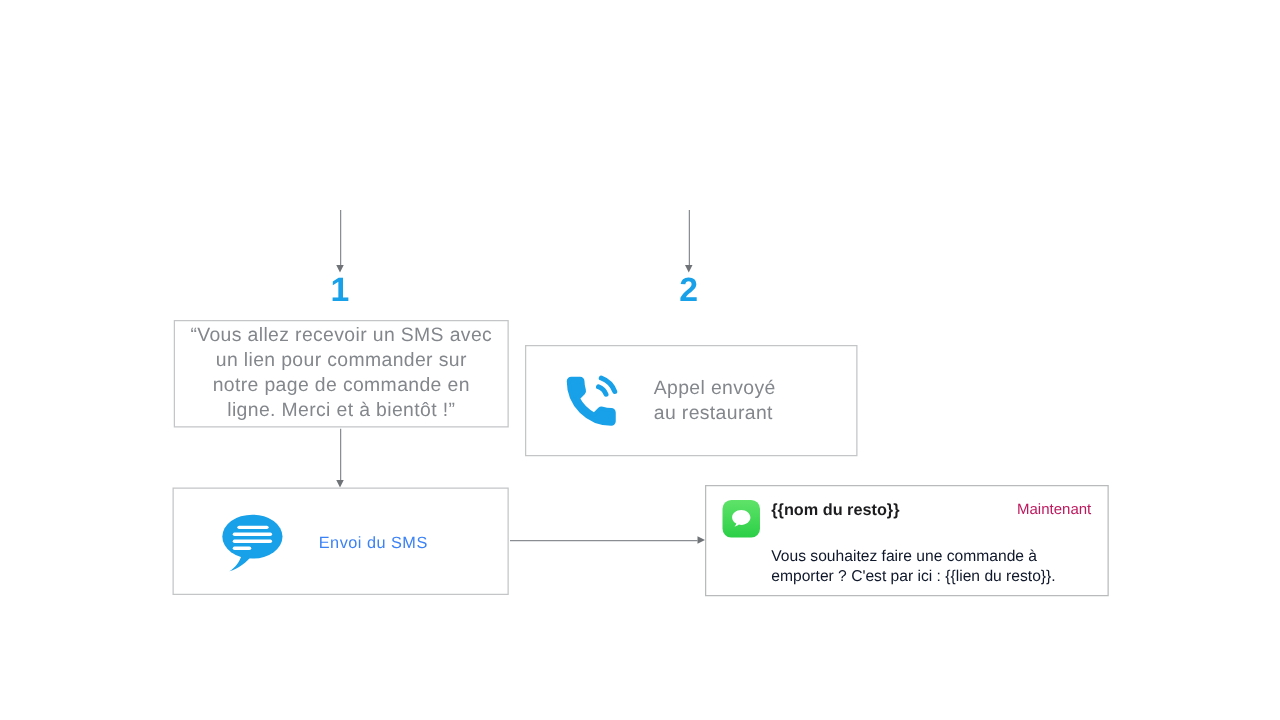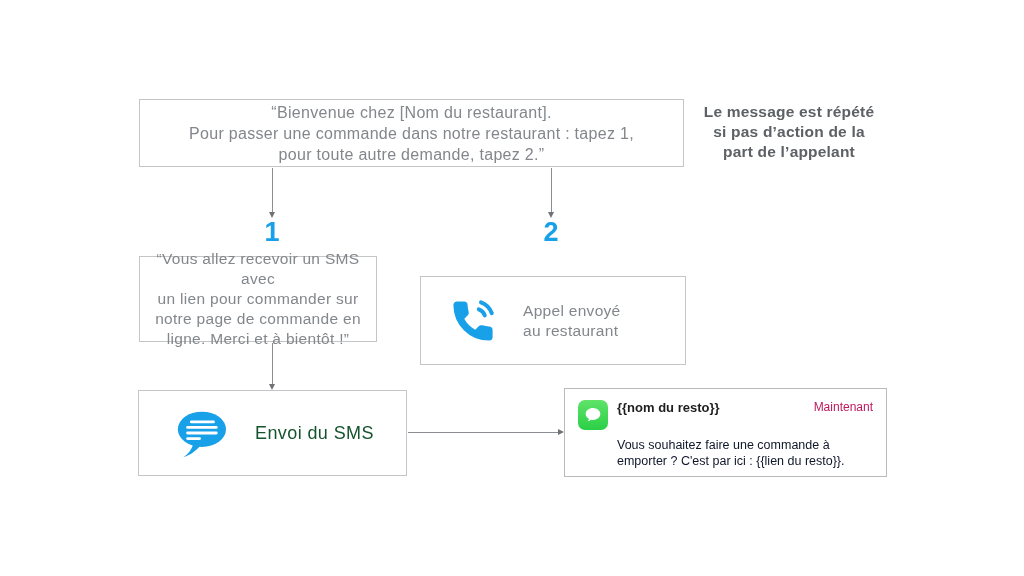--- a/index.html
+++ b/index.html
@@ -30,58 +30,50 @@
   .harrow{position:absolute;height:1px;background:#8a8e92;}
   .harrow::after{
     content:"";position:absolute;top:-3px;right:-6px;
     border-top:3.5px solid transparent;border-bottom:3.5px solid transparent;
     border-left:6.5px solid #6f7377;
   }
   .branch-num{
     position:absolute;top:217px;width:40px;text-align:center;
     color:#18a0e8;font-size:27px;font-weight:bold;
   }
-  .sms-info{left:139px;top:256px;width:238px;height:86px;}
+  .sms-info{left:139px;top:256px;width:268px;height:86px;}
   .call-box{left:420px;top:256px;width:266px;height:89px;display:flex;align-items:center;margin-top:20px;}
   .call-box .icon-wrap{margin-left:28px;flex:0 0 auto;display:flex;}
   .call-box .label{
     margin-left:26px;color:#83878c;font-size:15.5px;line-height:20px;letter-spacing:.3px;
   }
   .envoi-box{left:138px;top:390px;width:269px;height:86px;display:flex;align-items:center;}
   .envoi-box .icon-wrap{margin-left:34px;flex:0 0 auto;display:flex;}
   .envoi-box .label{
-    margin-left:26px;color:#14532d;font-size:18px;letter-spacing:.4px;
+    margin-left:26px;color:#3b82f6;font-size:13px;letter-spacing:.4px;
   }
   .notif-box{left:564px;top:388px;width:323px;height:89px;border-color:#b8babc;padding:11px 13px;box-sizing:border-box;}
   .notif-header{display:flex;align-items:flex-start;}
   .app-icon{
     width:30px;height:30px;border-radius:7px;flex:0 0 auto;
     background:linear-gradient(180deg,#5fe369 0%,#2bcf47 100%);
     display:flex;align-items:center;justify-content:center;
   }
   .notif-title{margin-left:9px;color:#1d1d1f;font-weight:bold;font-size:13px;}
   .notif-time{margin-left:auto;color:#be185d;font-size:12px;}
   .notif-body{
     margin-left:39px;margin-top:8px;color:#0f172a;font-size:12.5px;line-height:15.5px;
   }
 </style>
 </head>
 <body>
 
 <div class="canvas">
 
-  <div class="box welcome">
-    <div class="boxtext pre">“Bienvenue chez [Nom du restaurant].
-Pour passer une commande dans notre restaurant : tapez 1,
-pour toute autre demande, tapez 2.”</div>
-  </div>
 
-  <div class="note pre">Le message est répété
-si pas d’action de la
-part de l’appelant</div>
 
   <div class="varrow" style="left:272px;top:168px;height:44px;"></div>
   <div class="varrow" style="left:551px;top:168px;height:44px;"></div>
   <div class="branch-num" style="left:252px;">1</div>
   <div class="branch-num" style="left:531px;">2</div>
 
   <div class="box sms-info">
     <div class="boxtext pre">“Vous allez recevoir un SMS avec
 un lien pour commander sur
 notre page de commande en

